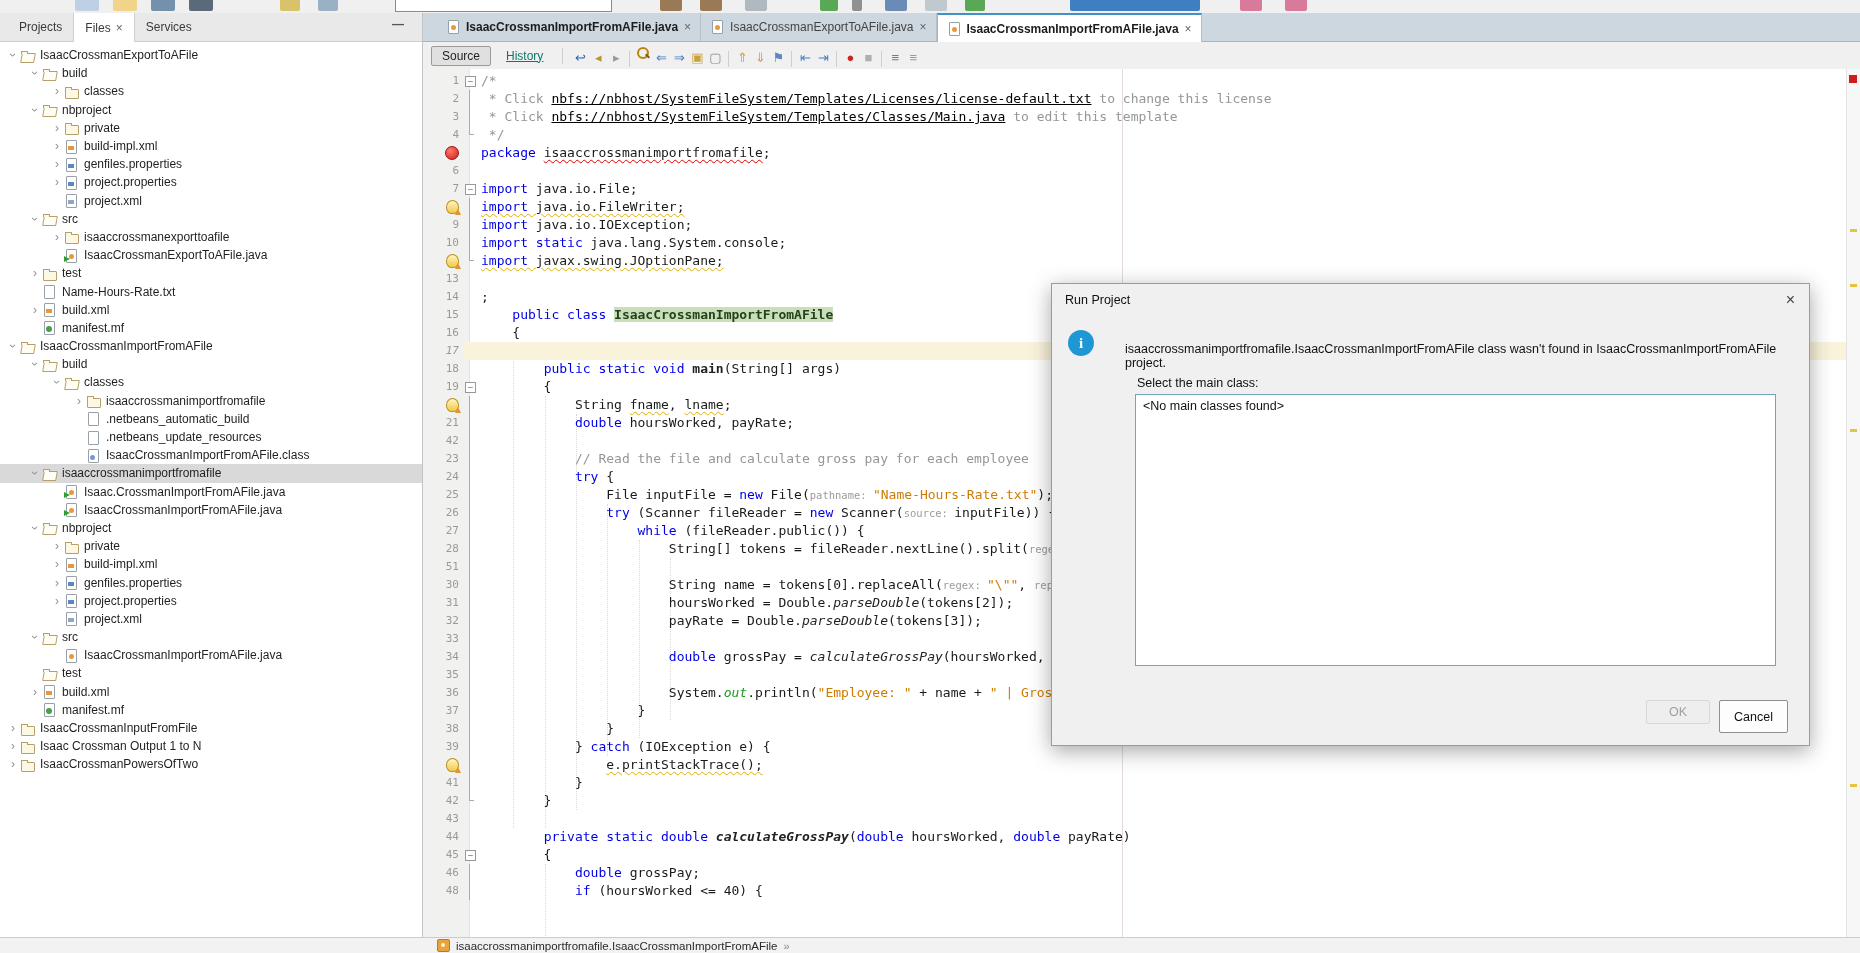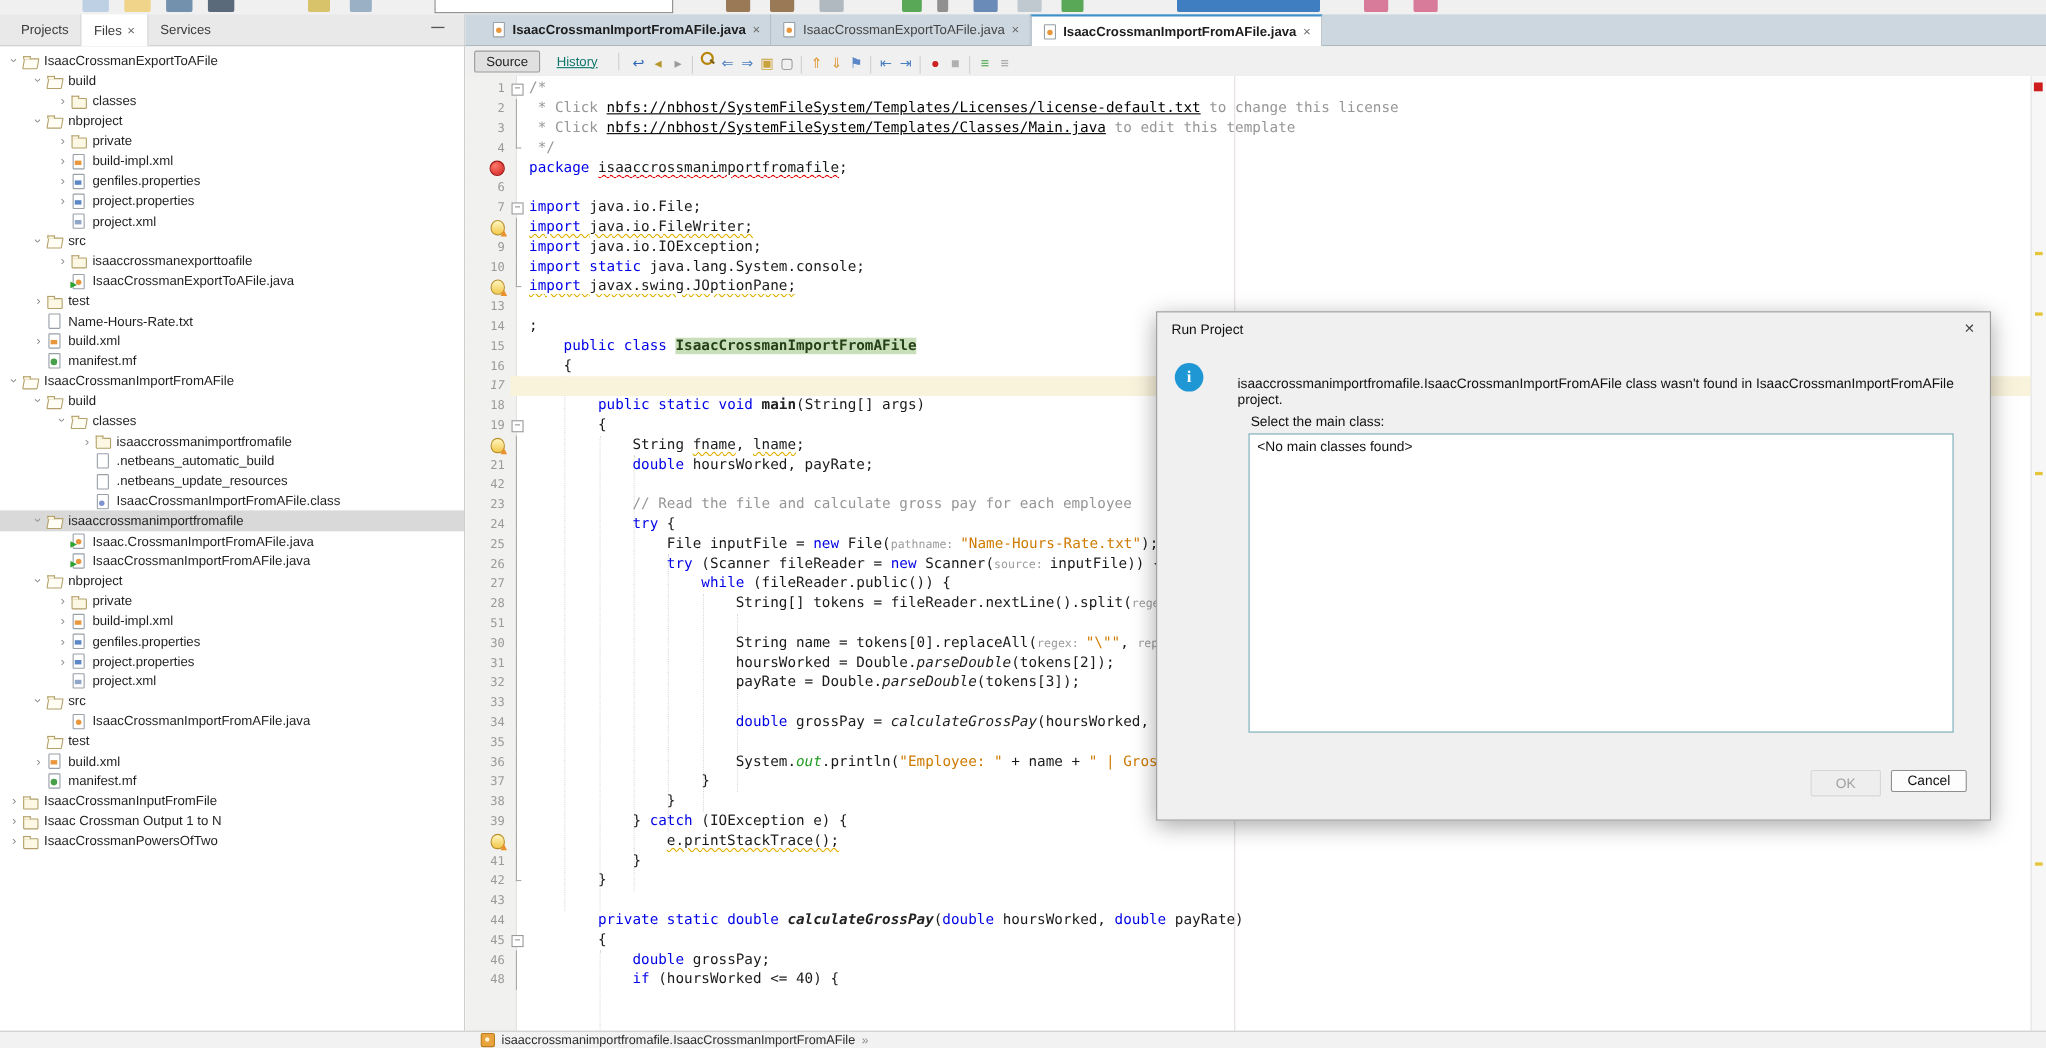--- a/index.html
+++ b/index.html
@@ -105,21 +105,21 @@
   
   #dialog{position:absolute;left:1051px;top:283px;width:757px;height:461px;background:#f0f0f0;border:1px solid #9b9b9b;box-shadow:0 5px 20px rgba(0,0,0,.35);font-size:12.5px;}
   .dlg-title{position:absolute;left:13px;top:9px;color:#111;}
   .dlg-close{position:absolute;right:14px;top:7px;font-size:16px;color:#444;cursor:default;}
   .dlg-info{position:absolute;left:16px;top:46px;width:26px;height:26px;border-radius:50%;background:#1f97d4;color:#fff;text-align:center;line-height:26px;font-weight:bold;font-size:15px;font-family:"Liberation Serif",serif;}
   .dlg-msg{position:absolute;left:73px;top:58px;right:20px;color:#111;}
   .dlg-label{position:absolute;left:85px;top:92px;color:#111;}
   .dlg-list{position:absolute;left:83px;top:110px;width:639px;height:270px;background:#fff;border:1px solid #71a7b2;}
   .dlg-item{padding:4px 7px;color:#111;}
   .dlg-ok{position:absolute;left:594px;top:416px;width:64px;height:24px;font:12.5px "Liberation Sans",sans-serif;background:#eeeeee;border:1px solid #d7d7d7;color:#a0a0a0;border-radius:2px;}
-  .dlg-cancel{position:absolute;left:667px;top:416px;width:69px;height:20px;font:12.5px "Liberation Sans",sans-serif;background:#fdfdfd;border:1px solid #8f8f8f;color:#111;border-radius:2px;}
+  .dlg-cancel{position:absolute;left:667px;top:416px;width:69px;height:33px;font:12.5px "Liberation Sans",sans-serif;background:#fdfdfd;border:1px solid #8f8f8f;color:#111;border-radius:2px;}
 </style>
 </head>
 <body>
 
 <div id="app">
 
   <div id="topstrip">
       <div class="tsblock" style="left: 75px; width: 24px; background: rgb(189, 208, 228);"></div>
       <div class="tsblock" style="left: 113px; width: 24px; background: rgb(240, 212, 138);"></div>
       <div class="tsblock" style="left: 151px; width: 24px; background: rgb(115, 145, 173);"></div>

